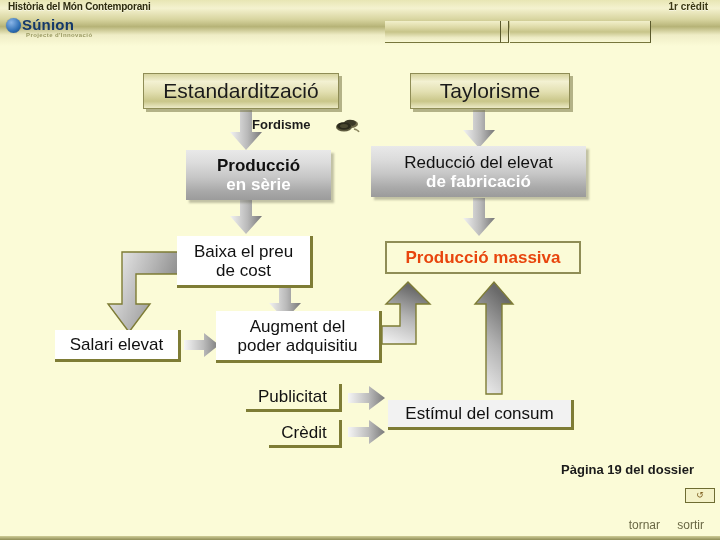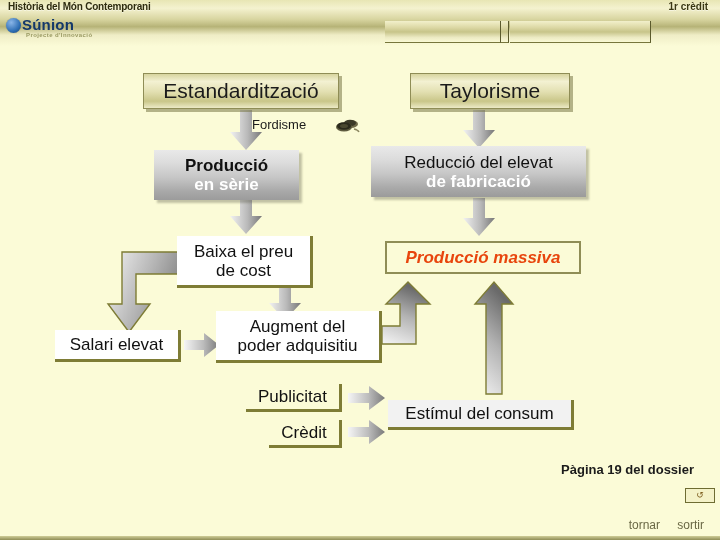--- a/index.html
+++ b/index.html
@@ -108,21 +108,20 @@
     background:transparent;
     border-right:3px solid #7e7c35;
     border-bottom:3px solid #7e7c35;
   }
   .openbox .t{font-size:17px;color:#111;}
 
   
   .accentbox{
     background:#fbfbd7;
     border:2px solid #8f8d56;
-    font-style:italic;
   }
   .accentbox .t{font-size:17px;font-weight:bold;color:#e8450d;}
 
   
   .arrow{position:absolute;}
   .arrow svg{display:block;overflow:visible;}
 
   
   #page-note{
     position:absolute;right:26px;top:462px;
@@ -141,21 +140,21 @@
   }
   #nav-links a{color:#6a6845;text-decoration:none;margin-left:14px;text-align:right;}
   #footer-rule{
     position:absolute;left:0;top:536px;width:720px;height:4px;
     background:linear-gradient(to bottom,#cfcd97,#8f8d56);
   }
 
   
   #fordisme{
     position:absolute;left:252px;top:117px;
-    font-size:13px;font-weight:normal;color:#1b1b1b;white-space:nowrap;text-align:right;
+    font-size:13px;font-weight:bold;color:#1b1b1b;white-space:nowrap;text-align:right;
   }
   #coin-icon{
     position:absolute;left:335px;top:118px;width:26px;height:16px;
   }
 </style>
 </head>
 <body>
 
 <div id="header-band">
   <div id="header-title">Història del Món Contemporani</div>
@@ -287,21 +286,21 @@
   <svg width="26" height="16" viewBox="0 0 26 16">
     <ellipse cx="16" cy="6" rx="7" ry="4" fill="#6f6a4a"></ellipse>
     <ellipse cx="15" cy="5" rx="6" ry="3.2" fill="#3c3a28"></ellipse>
     <ellipse cx="9" cy="9" rx="8" ry="4.6" fill="#5d5a3e"></ellipse>
     <ellipse cx="9" cy="8" rx="7" ry="3.8" fill="#2b2a1c"></ellipse>
     <ellipse cx="9" cy="8" rx="4" ry="2.1" fill="#4a4830"></ellipse>
     <path d="M19 11 q4 1 5 3" stroke="#8b8660" stroke-width="1.4" fill="none"></path>
   </svg>
 </div>
 
-<div class="box greybox" style="left:154px;top:150px;width:145px;height:50px;">
+<div class="box greybox" style="left:186px;top:150px;width:145px;height:50px;">
   <div class="t">
     <div class="t1">Producció</div>
     <div class="t2">en sèrie</div>
   </div>
 </div>
 
 <div class="box greybox" style="left:371px;top:146px;width:215px;height:51px;">
   <div class="t">
     <div class="n1">Reducció del elevat</div>
     <div class="t2">de fabricació</div>

